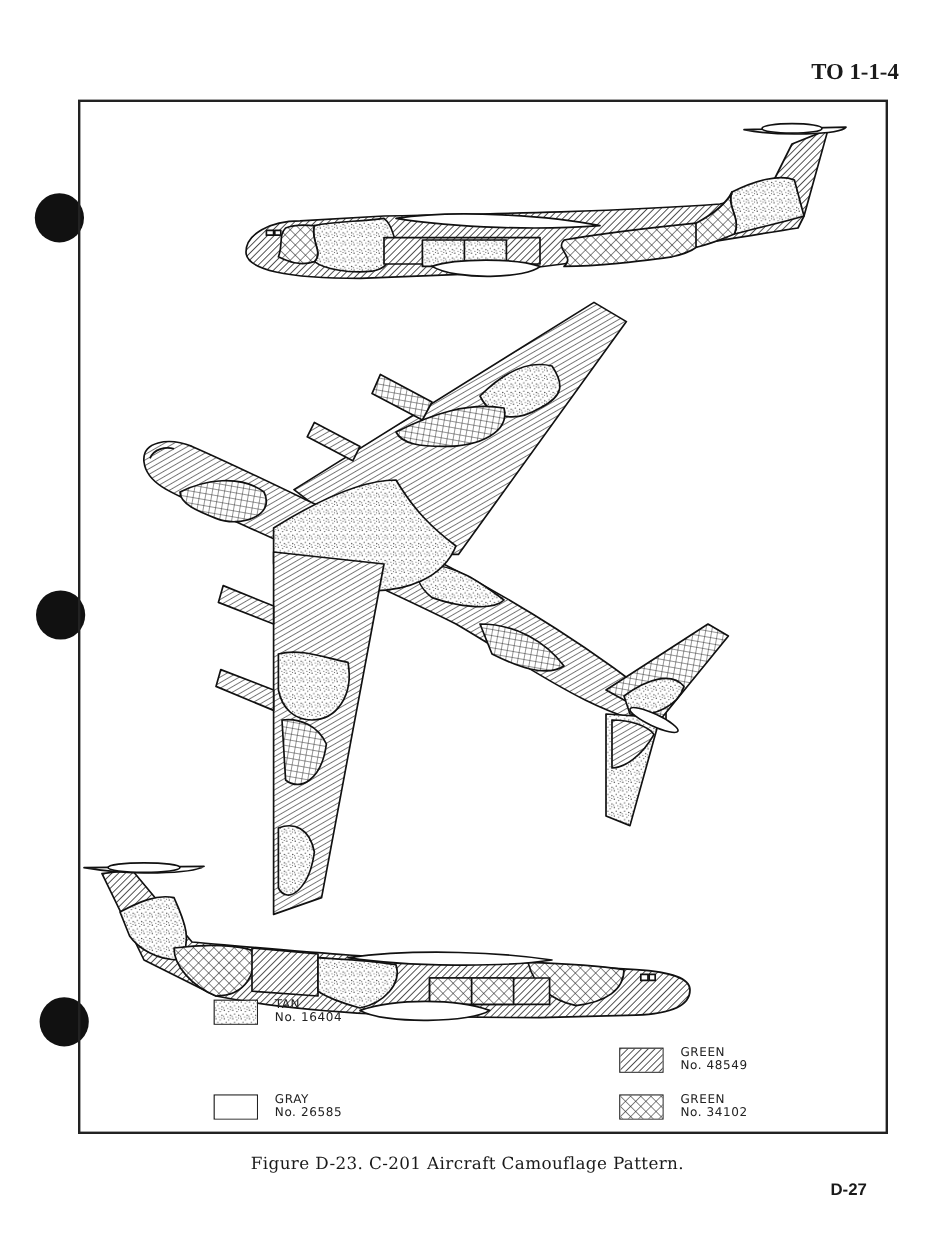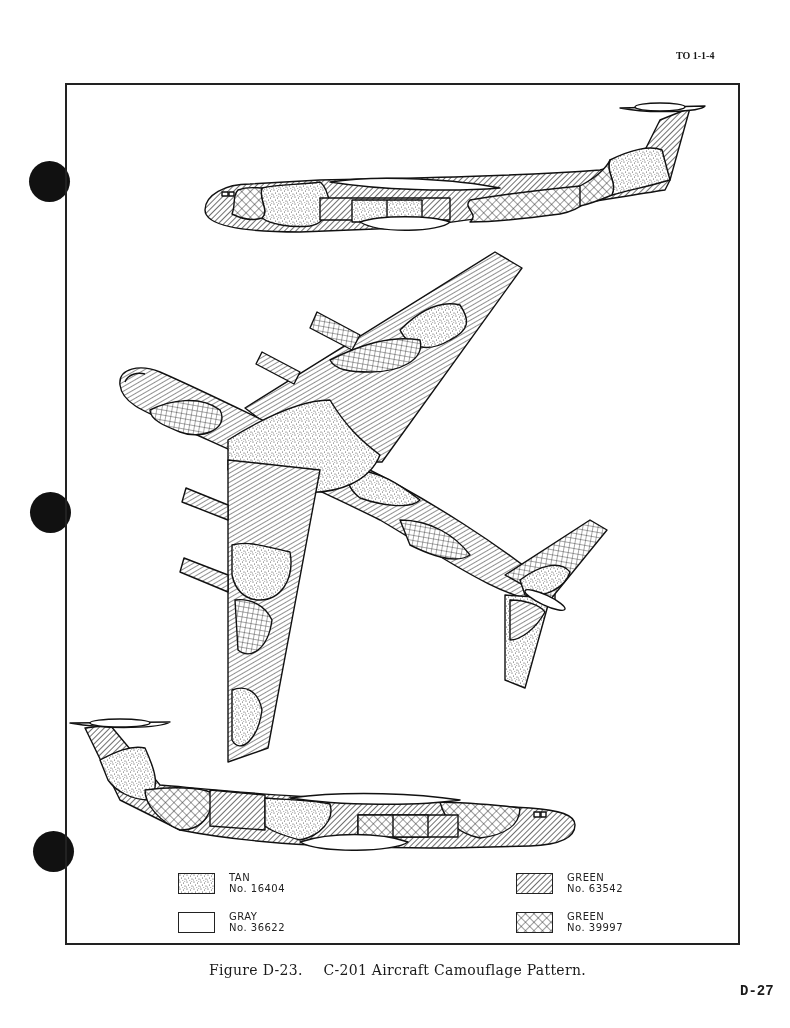--- a/index.html
+++ b/index.html
@@ -1,26 +1,26 @@
 <!DOCTYPE html>
 <html><head>
 <meta charset="utf-8">
 <style>
   html, body { margin: 0; padding: 0; background: #ffffff; }
   body { width: 790px; height: 1028px; position: relative; overflow: hidden; font-family: "Liberation Serif", serif; color: #1a1a1a; }
-  .header-code { position: absolute; left: 676px; top: 50px; font-size: 10px; font-weight: bold; font-family: "Liberation Serif", serif; }
+  .header-code { position: absolute; left: 676px; top: 50px; font-size: 19px; font-weight: bold; font-family: "Liberation Serif", serif; }
   .punch-hole { position: absolute; width: 41px; height: 41px; border-radius: 50%; background: #111; }
   .frame { position: absolute; left: 65px; top: 83px; width: 675px; height: 862px; border: 2px solid #222; box-sizing: border-box; }
   .art { position: absolute; left: 0; top: 0; }
   .legend-item { position: absolute; display: flex; align-items: center; }
   .swatch { width: 37px; height: 21px; border: 1px solid #222; box-sizing: border-box; margin-right: 14px; }
   .legend-text { font-family: "DejaVu Sans", sans-serif; font-size: 10px; line-height: 11px; letter-spacing: 0.5px; color: #222; }
   .caption { position: absolute; left: 209px; top: 962px; font-size: 14px; font-family: "DejaVu Serif", serif; letter-spacing: 0.3px; }
-  .caption .num { margin-right: 16px; }
-  .page-num { position: absolute; left: 740px; top: 983px; font-size: 14px; font-weight: bold; font-family: Liberation Mono, monospace; }
+  .caption .num { margin-right: 0; }
+  .page-num { position: absolute; left: 692px; top: 983px; font-size: 14px; font-weight: bold; font-family: Liberation Sans, sans-serif; }
 </style>
 </head>
 <body>
 
 <div class="header-code">TO 1-1-4</div>
 
 <div class="punch-hole" style="left:29px; top:161px;"></div>
 <div class="punch-hole" style="left:30px; top:492px;"></div>
 <div class="punch-hole" style="left:33px; top:831px;"></div>
 
@@ -134,57 +134,57 @@
     <path d="M300,842 C330,832 380,832 408,842 C395,852 320,854 300,842 Z" fill="#fff"></path>
 
     <path d="M70,723 L170,722 C160,728 110,730 70,723 Z" fill="#fff"></path>
     <ellipse cx="120" cy="723" rx="30" ry="4" fill="#fff"></ellipse>
 
     <rect x="534" y="812" width="6" height="5" fill="#fff"></rect>
     <rect x="541" y="812" width="5" height="5" fill="#fff"></rect>
   </g>
 </svg>
 
-<div class="legend-item" style="left:178px; top:872px;">
+<div class="legend-item" style="left:178px; top:832px;">
   <svg class="swatch" width="37" height="21">
     <rect width="37" height="21" fill="url(#p-stipple)"></rect>
   </svg>
   <div class="legend-text">
     <div>TAN</div>
     <div>No. 16404</div>
   </div>
 </div>
 
 <div class="legend-item" style="left:178px; top:911px;">
   <svg class="swatch" width="37" height="21">
     <rect width="37" height="21" fill="#fff"></rect>
   </svg>
   <div class="legend-text">
     <div>GRAY</div>
-    <div>No. 36622</div>
+    <div>No. 26585</div>
   </div>
 </div>
 
 <div class="legend-item" style="left:516px; top:872px;">
   <svg class="swatch" width="37" height="21">
     <rect width="37" height="21" fill="url(#p-hatch)"></rect>
   </svg>
   <div class="legend-text">
     <div>GREEN</div>
-    <div>No. 63542</div>
+    <div>No. 48549</div>
   </div>
 </div>
 
 <div class="legend-item" style="left:516px; top:911px;">
   <svg class="swatch" width="37" height="21">
     <rect width="37" height="21" fill="url(#p-cross)"></rect>
   </svg>
   <div class="legend-text">
     <div>GREEN</div>
-    <div>No. 39997</div>
+    <div>No. 34102</div>
   </div>
 </div>
 
 <div class="caption">
   <span class="num">Figure D-23.</span>
   <span>C-201 Aircraft Camouflage Pattern.</span>
 </div>
 
 <div class="page-num">D-27</div>
 

